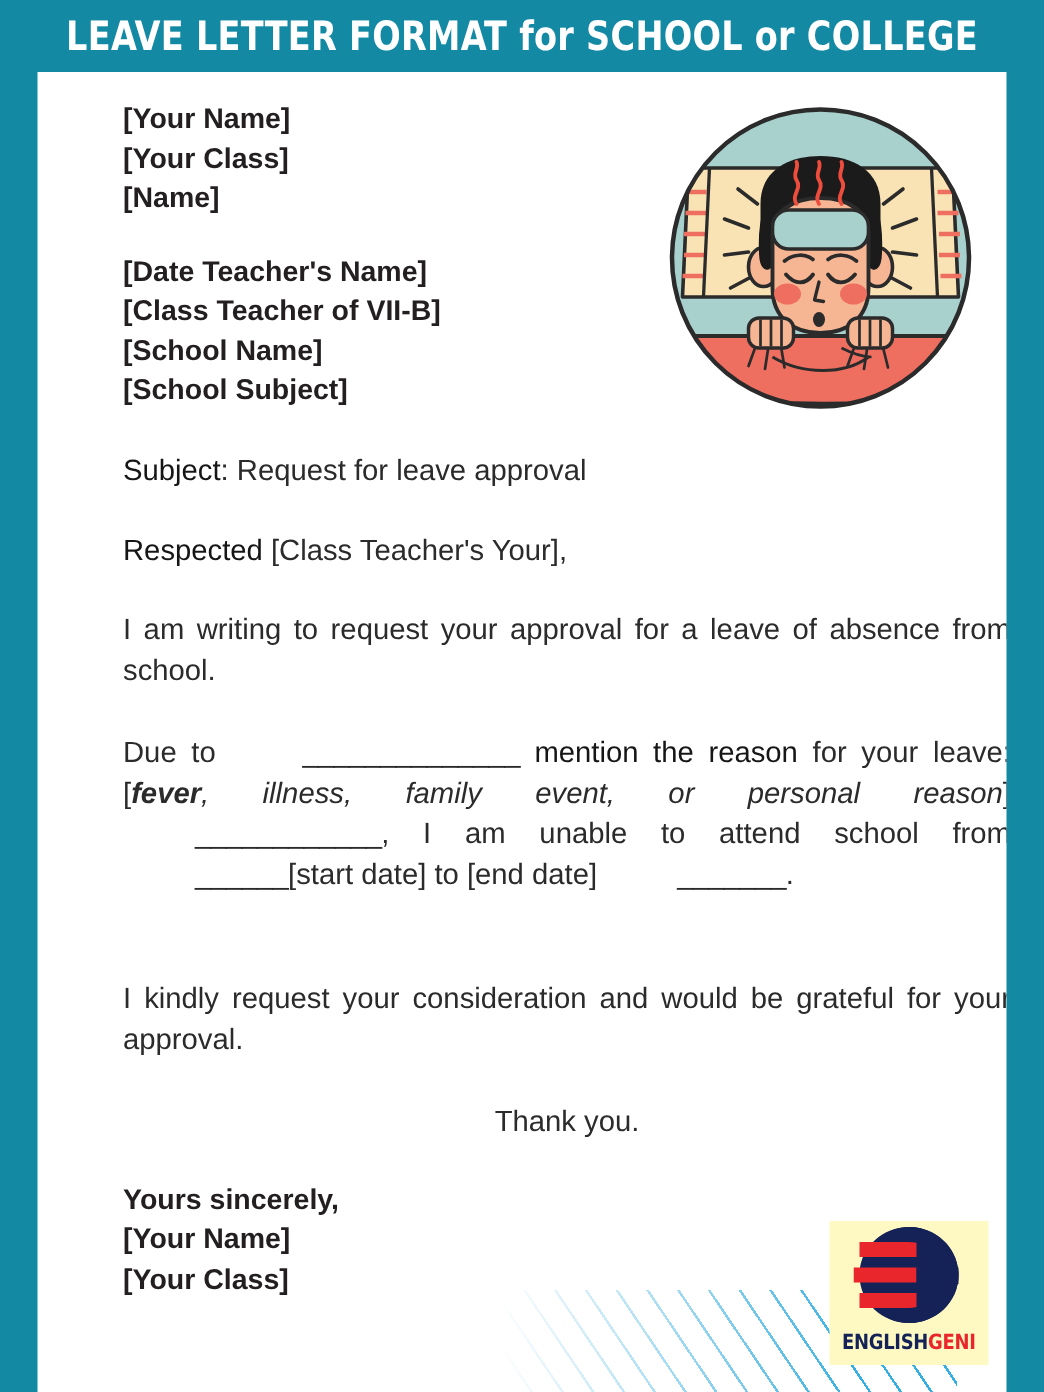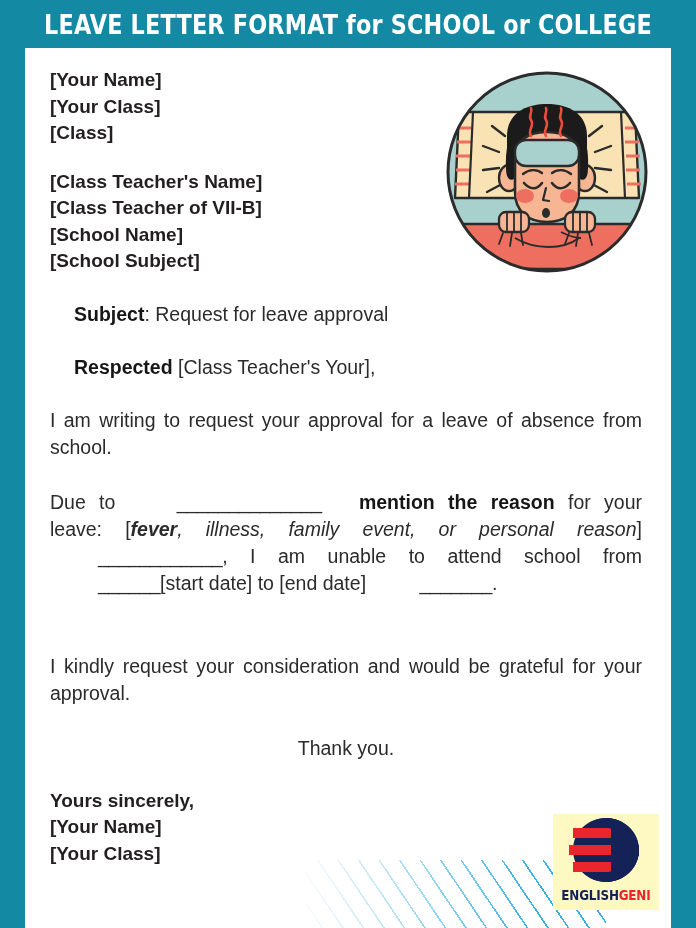--- a/index.html
+++ b/index.html
@@ -26,20 +26,21 @@
     white-space:nowrap;
   }
 
   
   .card{
     position:absolute;
     left:25px; top:48px;
     width:646px; height:880px;
     background:#ffffff;
     overflow:hidden;
+    padding-left:32px;
   }
   .card-inner{
     position:relative;
     width:100%; height:100%;
     padding:19px 8px 0 25px;
   }
 
   
   .letter{
     position:relative;
@@ -56,21 +57,21 @@
   .spacer-lg{ height:28px; }
 
   .para{
     text-align:justify;
     text-justify:inter-word;
     font-size:19.5px;
     line-height:27px;
     color:#2b2b2b;
   }
   .para.nojust{ text-align:center; }
-  b{ font-weight:700; color:#161616;margin-left:24px; }
+  b{ font-weight:400; color:#161616; }
   i{ font-style:italic; }
   .bi{ font-weight:700; font-style:italic; }
   .ul{ letter-spacing:-0.5px;margin-left:48px; }
 
   .subject{ font-size:19.5px; color:#2b2b2b; }
   .sign{ font-weight:700; font-size:19px; line-height:26.5px; }
   .sign div{ white-space:nowrap; }
 
   
   .illus{
@@ -232,27 +233,27 @@
         </g>
         <circle cx="102" cy="102" r="99" fill="none" stroke="#2b2b2b" stroke-width="3"></circle>
       </svg>
     </div>
 
     <div class="letter">
 
       <div class="blk-bold">
         <div>[Your Name]</div>
         <div>[Your Class]</div>
-        <div>[Class]</div>
+        <div>[Name]</div>
       </div>
 
       <div class="spacer-sm"></div>
 
       <div class="blk-bold">
-        <div>[Class Teacher's Name]</div>
+        <div>[Date Teacher's Name]</div>
         <div>[Class Teacher of VII-B]</div>
         <div>[School Name]</div>
         <div>[School Subject]</div>
       </div>
 
       <div class="spacer-md"></div>
 
       <div class="subject"><b>Subject</b><span>: Request for leave approval</span></div>
 
       <div class="spacer-md"></div>

